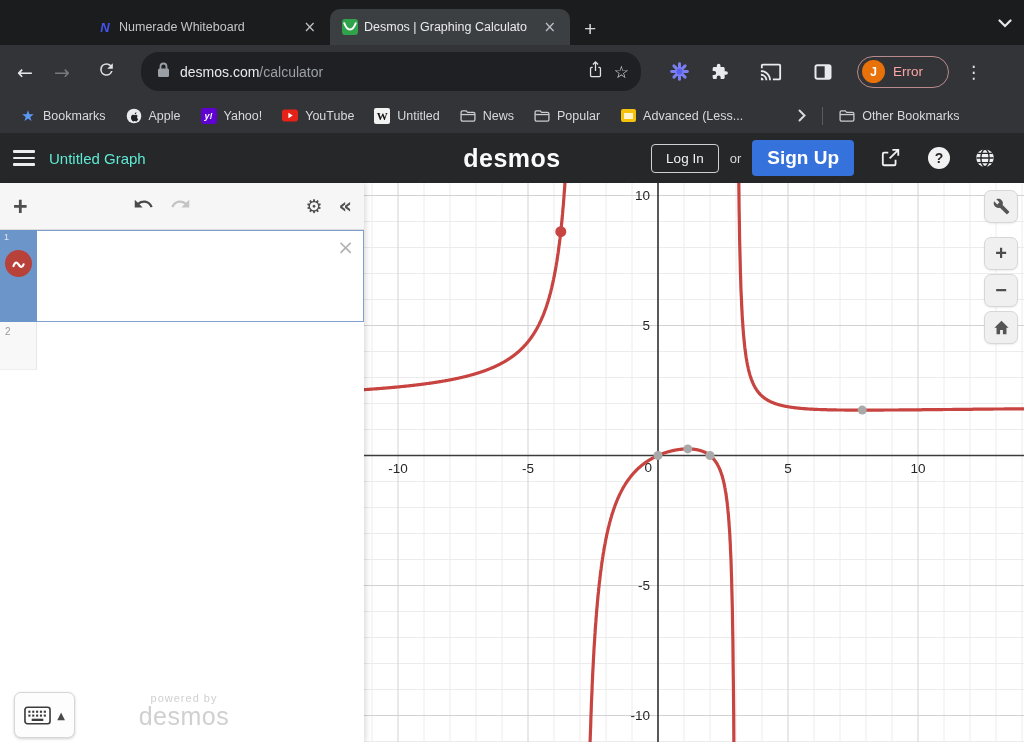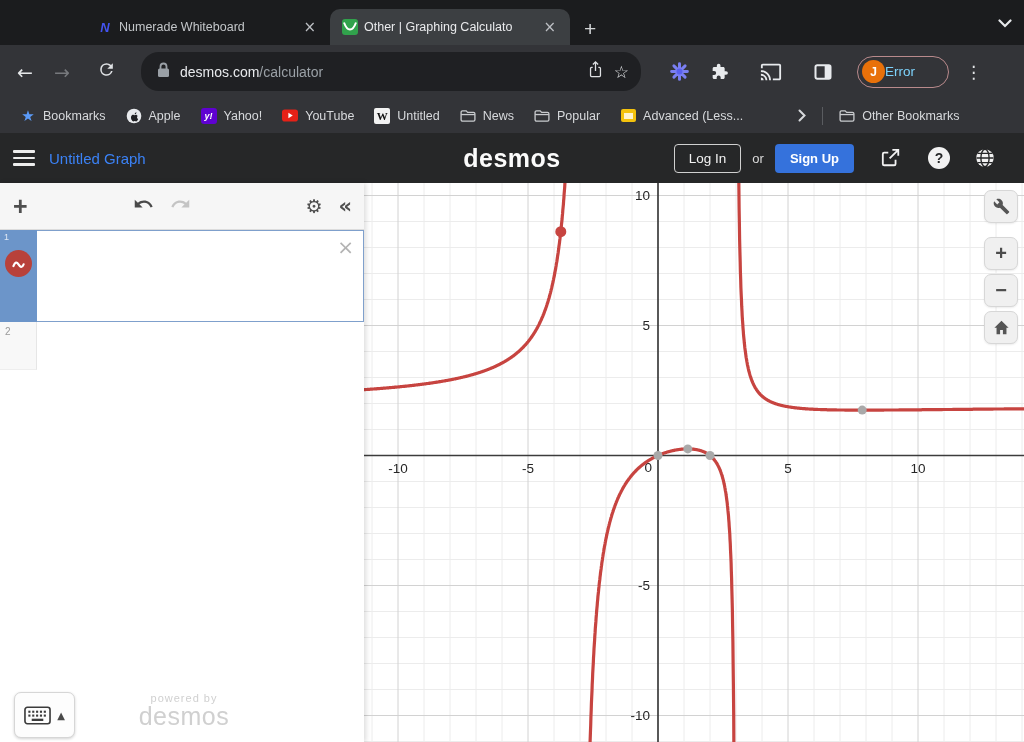--- a/index.html
+++ b/index.html
@@ -27,45 +27,45 @@
   .navbtn.reload { margin-left:20px; }
   .omnibox { margin-left:23px; width:500px; height:39px; background:#1f2023; border-radius:18px; display:flex; align-items:center; padding:0 12px 0 16px;justify-content:center; }
   .omni-url { font-size:14px; margin-left:10px; flex:1; }
   .omni-host { color:#e8eaed; }
   .omni-path { color:#9aa0a6; }
   .omni-ico { margin-left:10px; }
   .ext { margin-left:0; width:40px; display:flex; justify-content:center; }
   .ext.first { margin-left:18px; }
   .profile { margin-left:14px; width:92px; height:32px; border:1.5px solid #b98a8c; border-radius:16px; display:flex; align-items:center; padding:0 8px 0 4px; }
   .avatar { width:23px; height:23px; border-radius:50%; background:#e8710a; color:#fff; font-size:12px; font-weight:bold; display:flex; align-items:center; justify-content:center; }
-  .profile-status { color:#7dd3fc; font-size:13.5px; }
+  .profile-status { color:#fca5a5; font-size:13.5px; margin-left:8px; }
   .dots { color:#e3e5e7; font-size:17px; margin-left:16px; }
 
   
   .bookmarksbar { position:absolute; left:0; top:98px; width:1024px; height:35px; background:#333438; display:flex; align-items:center; color:#d7d9dc; font-size:12.5px; }
   .bm { display:flex; align-items:center; gap:7px; margin-left:20px; white-space:nowrap; }
   .bm-ico { width:16px; height:16px; display:inline-flex; align-items:center; justify-content:center; flex:none; }
   .bm-star { color:#5b9bf8; font-size:15px; }
   .bm-yahoo { background:#5f01d1; color:#fff; border-radius:3px; font-size:9px; font-weight:bold; width:16px; height:16px; display:flex; align-items:center; justify-content:center; font-style:italic; }
   .bm-wiki { background:#f2f2f2; color:#111; border-radius:2px; font-size:11px; font-weight:bold; font-family:"Liberation Serif",serif; width:16px; height:16px; display:flex; align-items:center; justify-content:center; }
   .bm-adv { width:15px; height:13px; background:#f4c20d; border-radius:2px; position:relative; }
   .bm-adv::after { content:""; position:absolute; left:3px; top:4px; width:9px; height:6px; background:#fdf3cf; }
   .bm-chevron { margin-left:26px; }
   .bm-divider { width:1px; height:18px; background:#5a5c60; margin-left:16px; }
 
   
   .dheader { position:absolute; left:0; top:133px; width:1024px; height:50px; background:#262728; display:flex; align-items:center; }
   .hamburger { margin-left:13px; width:22px; }
   .hamburger div { height:2.4px; background:#ededed; margin:4px 0; border-radius:1px; }
-  .graph-title { color:#3b82f6; font-size:15px; margin-left:14px; }
+  .graph-title { color:#5eead4; font-size:15px; margin-left:14px; }
   .dlogo { position:absolute; left:0; right:0; text-align:center; color:#fbfbfb; font-size:25px; letter-spacing:.5px; font-weight:600; pointer-events:none; }
   .dh-right { position:absolute; right:16px; display:flex; align-items:center; height:50px; }
   .btn-login { border:1px solid #d0d0d0; color:#f2f2f2; border-radius:4px; font-size:13.5px; padding:6px 14px; background:transparent; }
   .or { color:#dadada; font-size:13px; margin:0 11px; }
-  .btn-signup { background:#3572dc; color:#fff; border:none; border-radius:4px; font-size:13px; padding:7px 15px; font-weight:bold; }
+  .btn-signup { background:#3572dc; color:#fff; border:none; border-radius:4px; font-size:19px; padding:7px 15px; font-weight:bold; }
   .dh-ico { margin-left:26px; display:flex; align-items:center; }
   .help-circle { width:22px; height:22px; border-radius:50%; background:#f2f2f2; color:#262728; font-weight:bold; font-size:14px; display:flex; align-items:center; justify-content:center; }
   .dh-last { margin-right:12px; }
 
   
   .main { position:absolute; left:0; top:183px; width:1024px; height:559px; display:flex; }
   .panel { width:364px; height:559px; background:#fff; position:relative; z-index:3; box-shadow:2px 0 5px rgba(0,0,0,.14); }
   .ptoolbar { height:47px; background:#f6f6f6; border-bottom:1px solid #dcdcdc; display:flex; align-items:center; position:relative; }
   .pt-add { font-size:25px; color:#4f4f4f; margin-left:13px; font-weight:bold; }
   .pt-mid { position:absolute; left:133px; display:flex; gap:16px; align-items:center; }
@@ -114,21 +114,21 @@
       <span class="tab-title">Numerade Whiteboard</span>
       <span class="tab-close glyph">×</span>
     </div>
     <div class="tab active">
       <span class="favicon">
         <svg width="16" height="16" viewBox="0 0 16 16">
             <rect width="16" height="16" rx="3" fill="#31a24c"></rect>
             <path d="M2 3.5c1.6 4.6 3.2 7 6 7s4.4-2.4 6-7" stroke="#fff" stroke-width="2" fill="none"></path>
           </svg>
       </span>
-      <span class="tab-title">Other | Graphing Calculato</span>
+      <span class="tab-title">Desmos | Graphing Calculato</span>
       <span class="tab-close glyph">×</span>
     </div>
     <div class="newtab">+</div>
     <div class="tab-search">
       <svg width="14" height="9" viewBox="0 0 14 9">
           <path d="M1.5 1.5L7 7l5.5-5.5" stroke="#e6e8ea" stroke-width="2.2" fill="none" stroke-linecap="round"></path>
         </svg>
     </div>
   </div>
 

